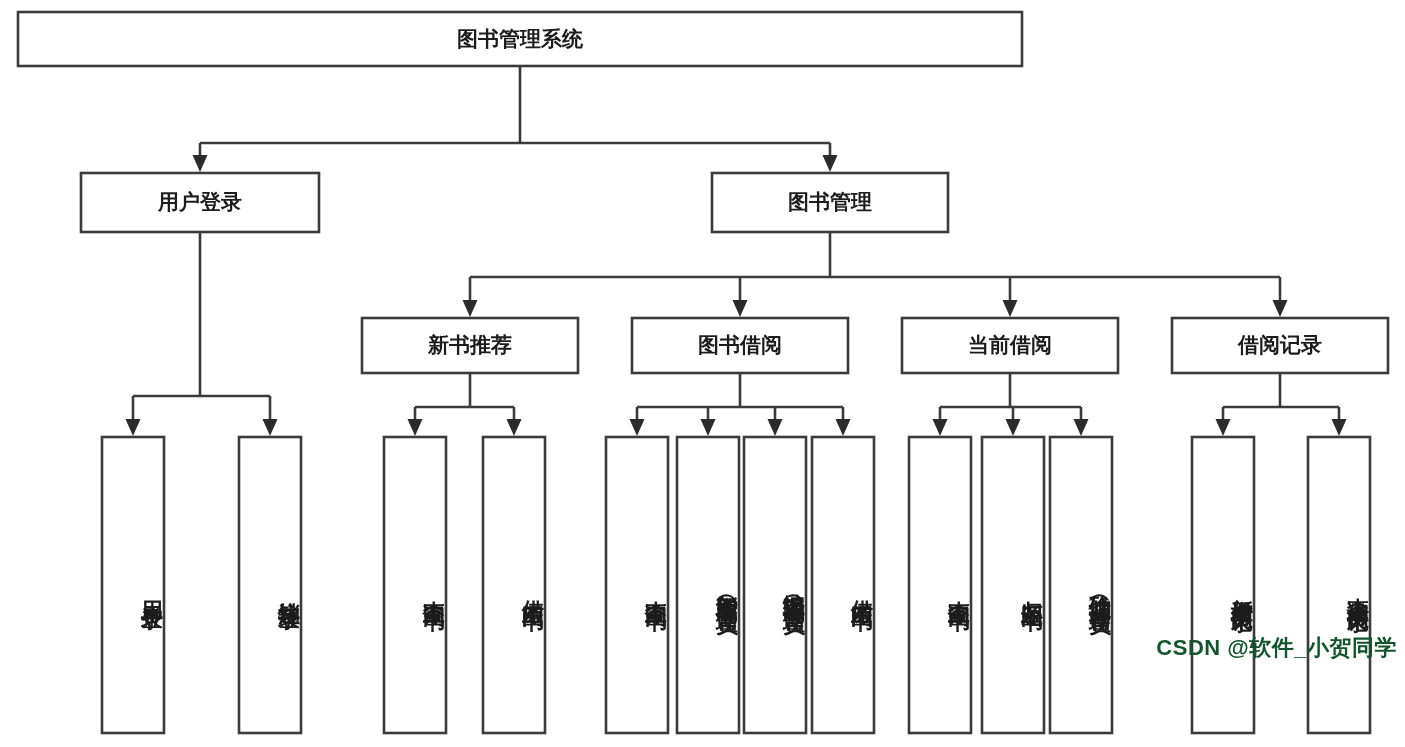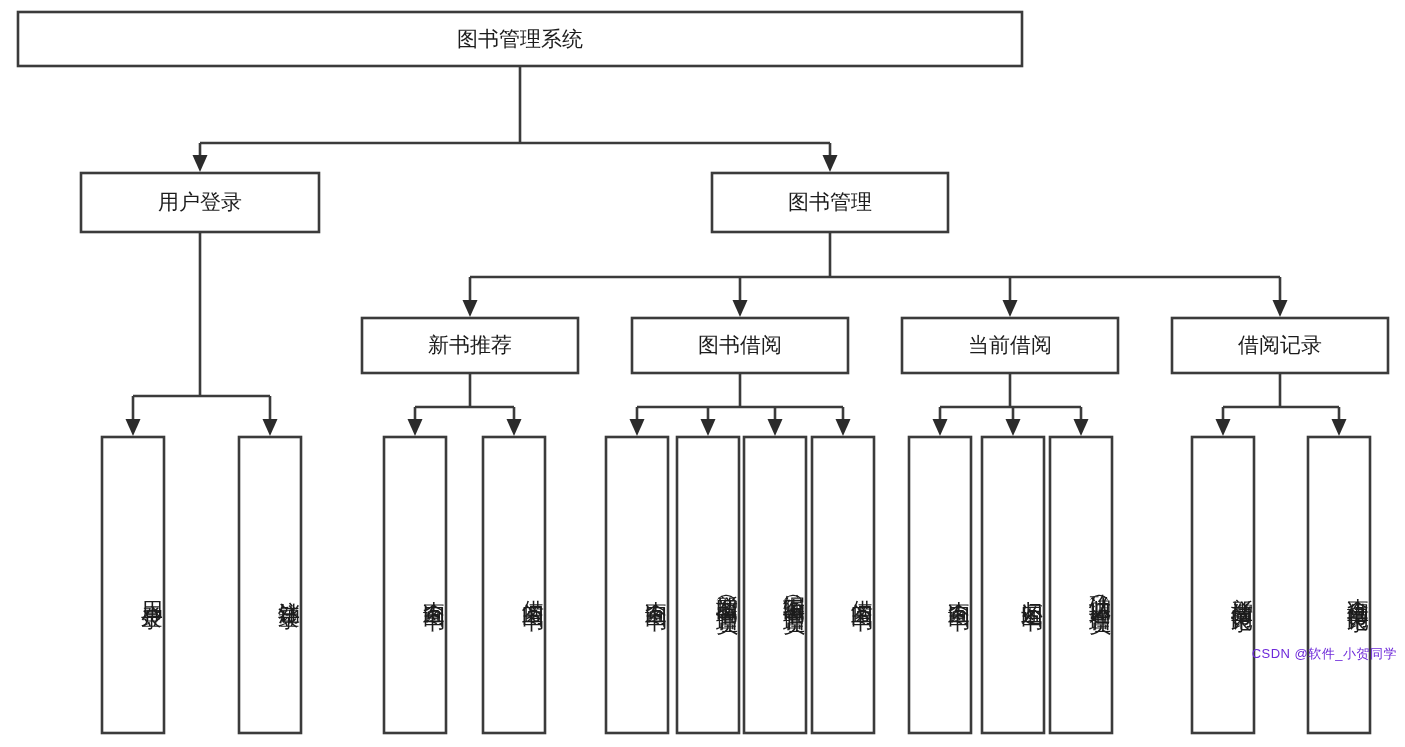--- a/index.html
+++ b/index.html
@@ -12,20 +12,21 @@
     width: 1405px;
     height: 747px;
     font-family: "Liberation Sans", "DejaVu Sans", sans-serif;
     overflow: hidden;
     position: relative;
   }
   #diagram-root {
     position: relative;
     width: 1405px;
     height: 667px;
+    font-weight: bold;
   }
   svg#tree-svg {
     position: absolute;
     left: 0;
     top: 0;
     width: 1405px;
     height: 747px;
     display: block;
   }
   .node-box {
@@ -48,22 +49,22 @@
   }
   .arrow-head {
     fill: #2b2b2b;
     stroke: none;
   }
   .watermark {
     position: absolute;
     right: 8px;
     bottom: 4px;
     font-family: "Liberation Sans", "DejaVu Sans", sans-serif;
-    font-size: 13px;
-    color: #6d28d9;
+    font-size: 22px;
+    color: #14532d;
     white-space: nowrap;
     user-select: none;
     letter-spacing: 0.5px;
   }
 </style>
 </head>
 <body>
 
 <div id="diagram-root">
 

